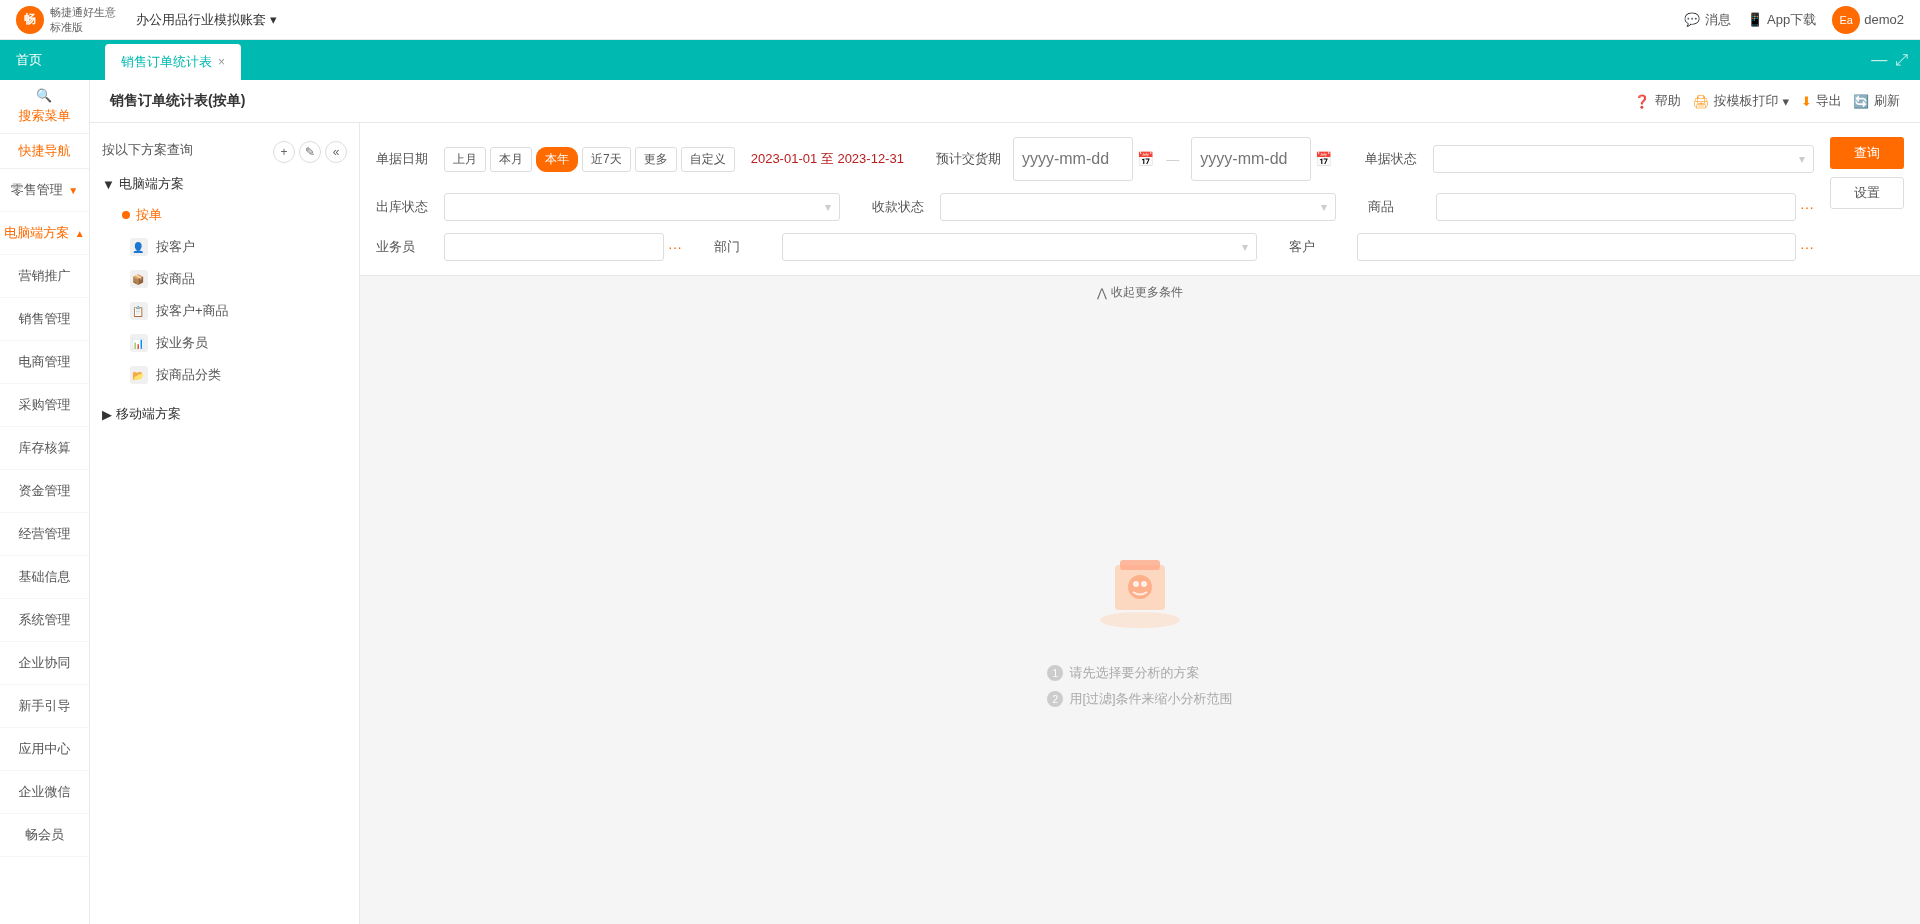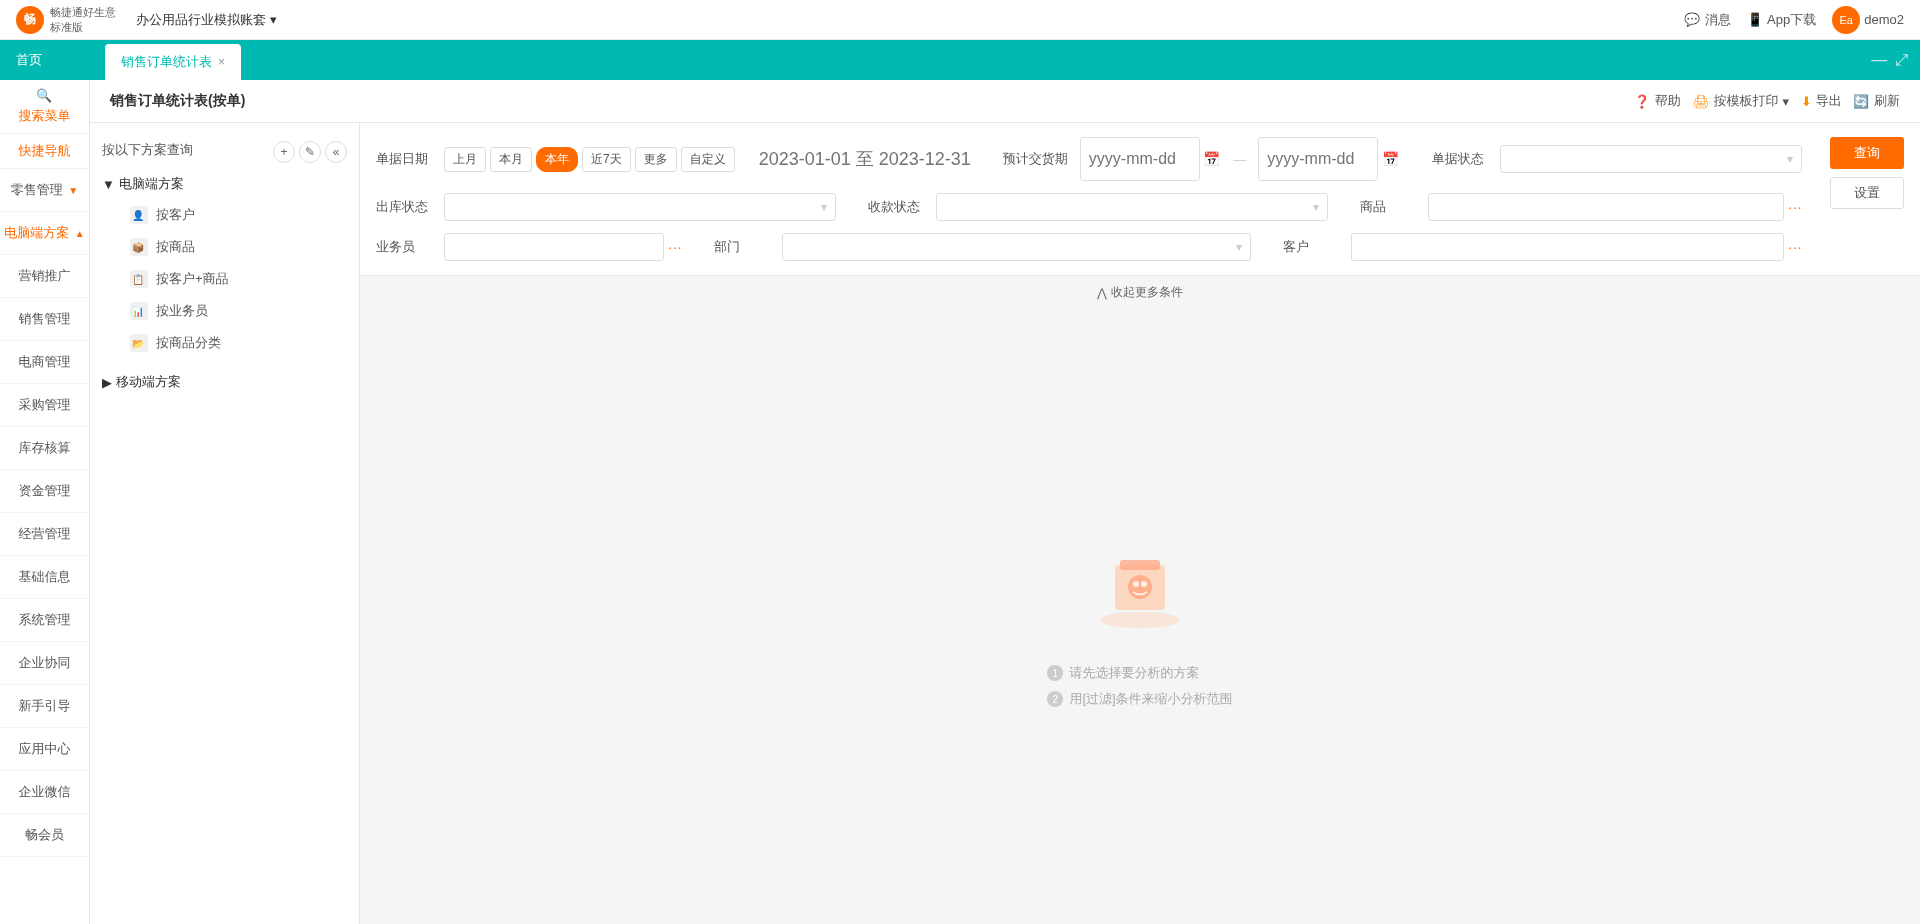--- a/index.html
+++ b/index.html
@@ -62,21 +62,21 @@
     .right-panel { flex: 1; display: flex; flex-direction: column; overflow: hidden; background: #f5f5f5; }
 
     
     .filter-area { background: #fff; padding: 14px 16px; border-bottom: 1px solid #e8e8e8; flex-shrink: 0; }
     .filter-row { display: flex; align-items: center; gap: 12px; margin-bottom: 12px; flex-wrap: wrap; }
     .filter-row:last-child { margin-bottom: 0; }
     .filter-label { font-size: 13px; color: #555; white-space: nowrap; min-width: 56px; }
     .date-btns { display: flex; align-items: center; gap: 4px; }
     .date-btn { padding: 3px 8px; border-radius: 3px; border: 1px solid #ddd; background: #fff; font-size: 12px; color: #555; cursor: pointer; }
     .date-btn.active { background: #ff6b00; color: white; border-color: #ff6b00; border-radius: 10px; font-family: Liberation Mono, monospace; }
-    .date-range { font-size: 18px; color: #737373; margin-left: 12px; }
+    .date-range { font-size: 13px; color: #b91c1c; margin-left: 4px; }
     .date-input { display: flex; align-items: center; gap: 4px; }
     .date-input input { width: 120px; height: 44px; border: 1px solid #ddd; border-radius: 3px; padding: 0 8px; font-size: 16px; color: #999; outline: none; }
     .date-input-sep { color: #ccc; }
     .date-cal-icon { color: #ccc; font-size: 14px; cursor: pointer; }
     .filter-select select, .filter-dropdown { height: 28px; border: 1px solid #ddd; border-radius: 3px; padding: 0 8px; font-size: 12px; color: #333; background: #fff; outline: none; min-width: 100px; flex: 1; cursor: pointer; display: flex; align-items: center; justify-content: space-between; }
     .query-btn { height: 32px; padding: 0 24px; background: #ff6b00; color: white; border: none; border-radius: 3px; font-size: 13px; cursor: pointer; }
     .setting-btn { height: 32px; padding: 0 16px; background: #fff; color: #555; border: 1px solid #ddd; border-radius: 3px; font-size: 13px; cursor: pointer; margin-top: 4px; display: block; }
     .filter-ellipsis { color: #ff6b00; font-size: 14px; cursor: pointer; }
     .filter-dropdown-icon { color: #ccc; font-size: 12px; margin-left: 4px; }
 
@@ -236,20 +236,24 @@
           <div class="panel-icon-btn">+</div>
           <div class="panel-icon-btn">✎</div>
           <div class="panel-icon-btn">«</div>
         </div>
 
         <div class="scheme-group">
           <span>▼</span>
           <span>电脑端方案</span>
         </div>
 
+        <div class="scheme-item active">
+          <span class="s-dot"></span>
+          <span>按单</span>
+        </div>
 
         <div class="scheme-sub-item">
           <div class="sub-icon">👤</div>
           <span>按客户</span>
         </div>
 
         <div class="scheme-sub-item">
           <div class="sub-icon">📦</div>
           <span>按商品</span>
         </div>
@@ -271,21 +275,21 @@
 
         <div class="scheme-group" style="margin-top:8px;">
           <span>▶</span>
           <span>移动端方案</span>
         </div>
       </div>
 
       <div class="right-panel">
 
         <div class="filter-area">
-          <div style="display:flex; gap:20px; align-items:flex-start;">
+          <div style="display:flex; gap:8px; align-items:flex-start;">
             <div style="flex:1;">
 
               <div class="filter-row">
                 <span class="filter-label">单据日期</span>
                 <div class="date-btns">
                   <button class="date-btn">上月</button>
                   <button class="date-btn">本月</button>
                   <button class="date-btn active">本年</button>
                   <button class="date-btn">近7天</button>
                   <button class="date-btn">更多</button>

